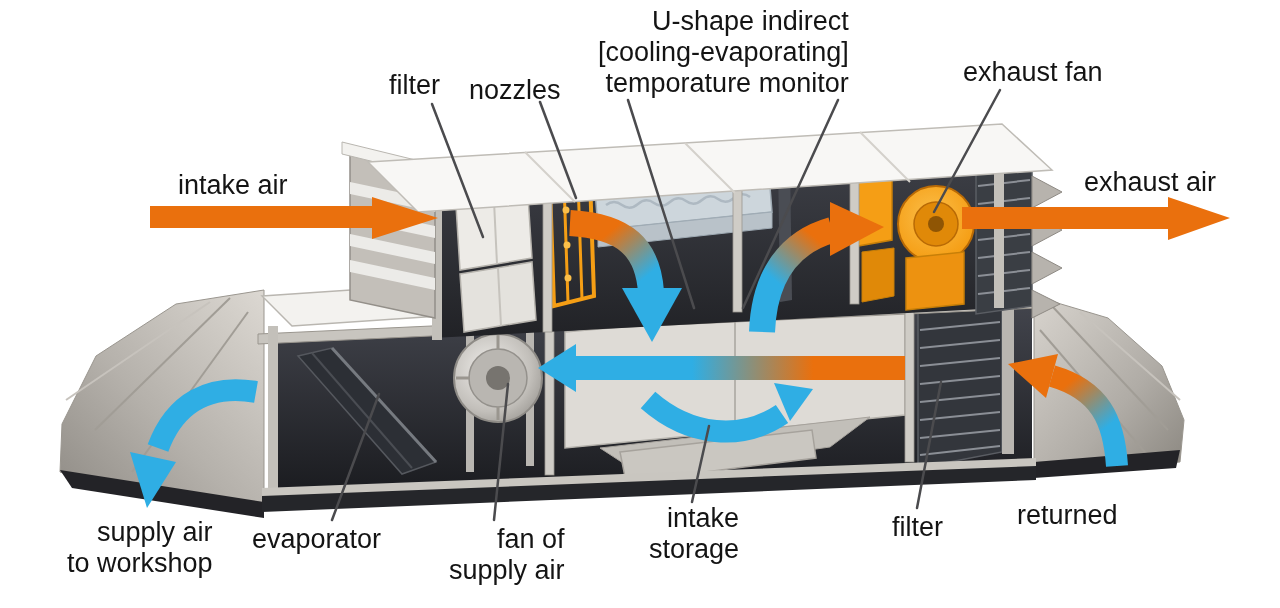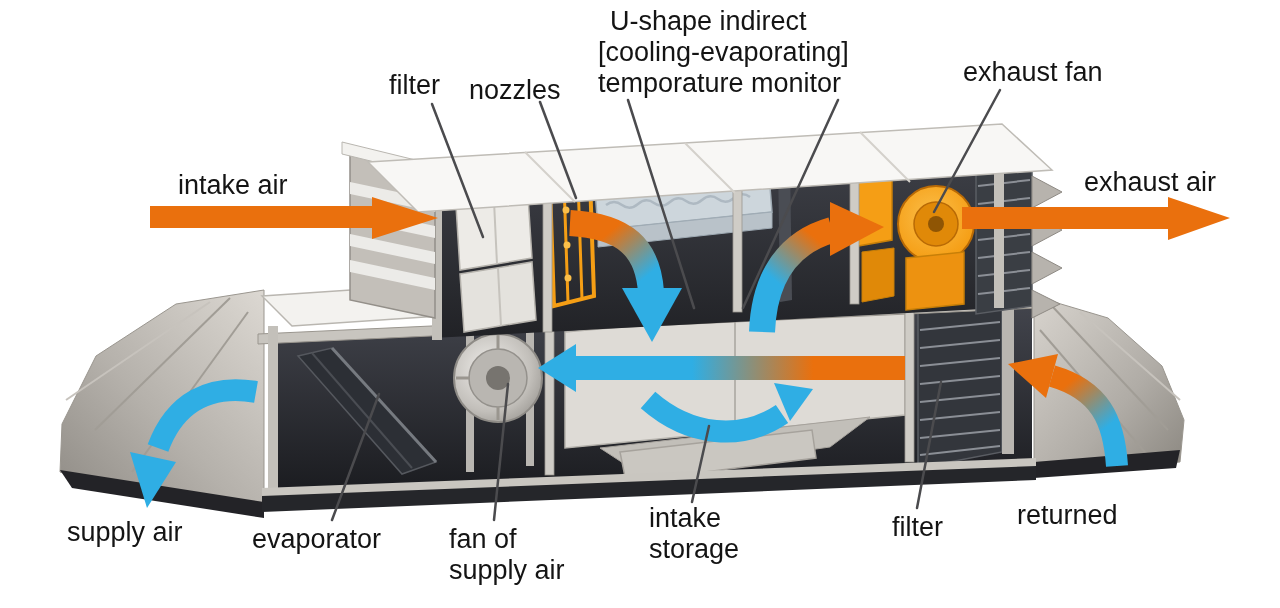--- a/index.html
+++ b/index.html
@@ -11,21 +11,21 @@
   html,body{margin:0;padding:0;background:#fff;}
   .stage{
     position:relative;width:1280px;height:608px;background:#ffffff;
     font-family:"Liberation Sans",sans-serif;overflow:hidden;
   }
   .stage svg{position:absolute;left:0;top:0;}
   .lbl{
     position:absolute;color:var(--label);font-size:27px;line-height:31px;
     font-weight:400;letter-spacing:0px;white-space:nowrap;
   }
-  .lbl span{display:block;}
+  .lbl span{display:block;text-align:right;}
   .indent1{padding-left:12px;}
 </style>
 </head>
 <body>
 
 <div class="stage">
 
 <svg width="1280" height="608" viewBox="0 0 1280 608">
   <defs>
     <linearGradient id="gDuctL" x1="1" y1="0" x2="0" y2="1">
@@ -275,20 +275,21 @@
 <div class="lbl" style="left:1084px;top:167px">
   <span>exhaust air</span>
 </div>
 
 <div class="lbl" style="left:963px;top:57px">
   <span>exhaust fan</span>
 </div>
 
 <div class="lbl" style="left:67px;top:517px">
   <span>supply air</span>
+  <span>to workshop</span>
 </div>
 
 <div class="lbl" style="left:252px;top:524px">
   <span>evaporator</span>
 </div>
 
 <div class="lbl" style="left:449px;top:524px">
   <span>fan of</span>
   <span>supply air</span>
 </div>

